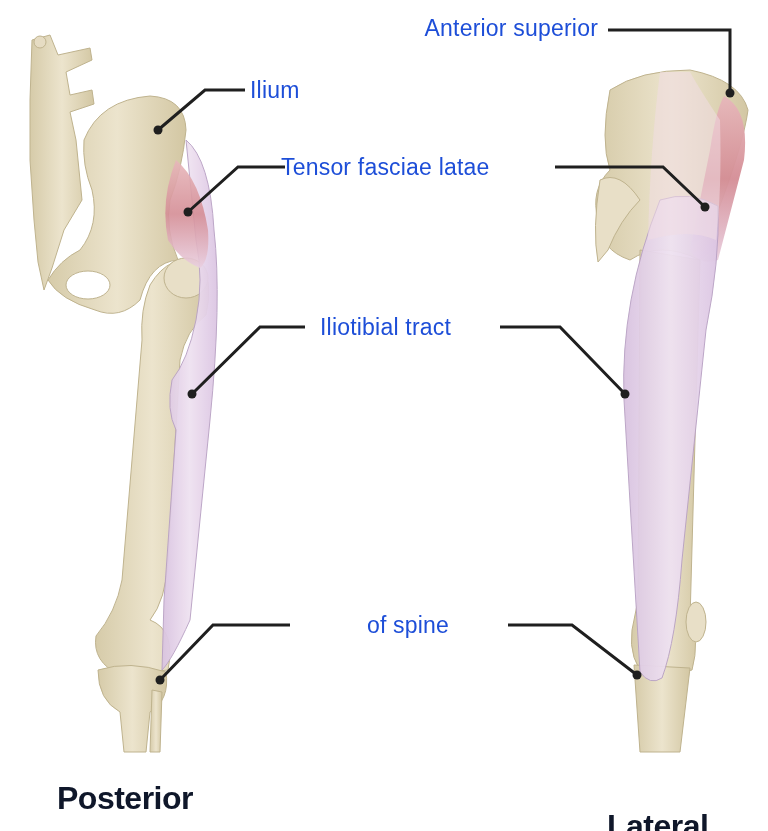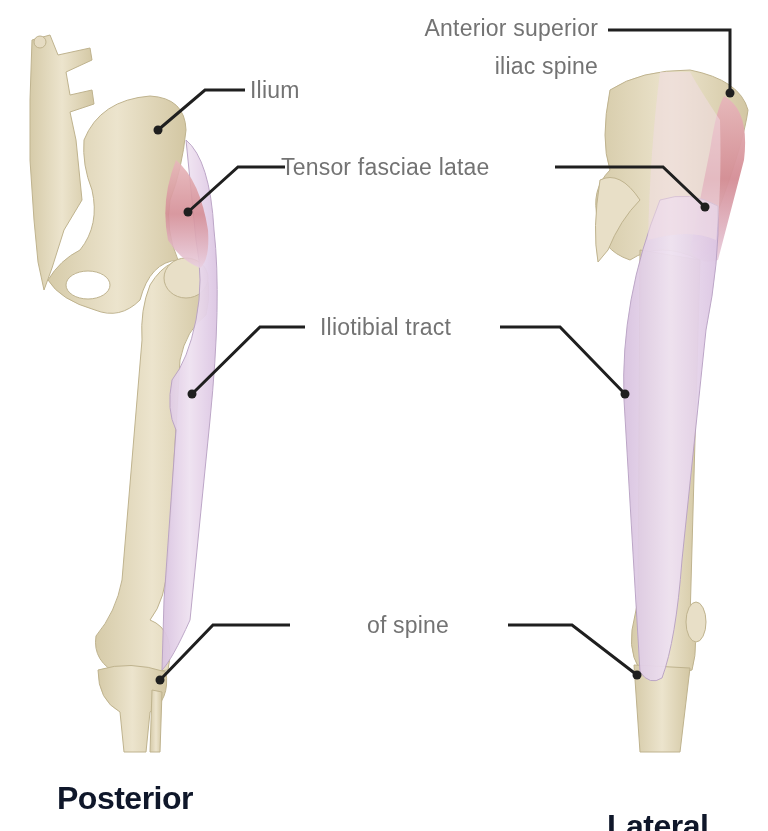--- a/index.html
+++ b/index.html
@@ -1,19 +1,19 @@
 <!DOCTYPE html>
 <html><head>
 <meta charset="utf-8">
 <style>
   html, body { margin: 0; padding: 0; background: #ffffff; }
   body { width: 768px; height: 831px; position: relative; overflow: hidden;
          font-family: "Liberation Sans", "DejaVu Sans", sans-serif; }
   #art { position: absolute; left: 0; top: 0; width: 768px; height: 831px; }
-  .label { position: absolute; color: #737373; font-size: 23px; line-height: 38px;
+  .label { position: absolute; color: #1d4ed8; font-size: 23px; line-height: 38px;
            white-space: nowrap; letter-spacing: 0.2px; }
   .label.right { text-align: right; }
   .label.center { text-align: center; }
   .view { position: absolute; font-size: 32px; font-weight: bold; color: #0f172a;
           letter-spacing: -0.5px; }
 </style>
 </head>
 <body>
 
 <svg id="art" viewBox="0 0 768 831" xmlns="http://www.w3.org/2000/svg">
@@ -88,21 +88,20 @@
     <circle cx="637" cy="675" r="4.5"></circle>
   </g>
 </svg>
 
 <div class="label" style="left:250px; top:71px;">
   <span>Ilium</span>
 </div>
 
 <div class="label right" style="left:370px; top:9px; width:228px;">
   <div>Anterior superior</div>
-  <div>iliac spine</div>
 </div>
 
 <div class="label" style="left:281px; top:148px;">
   <span>Tensor fasciae latae</span>
 </div>
 
 <div class="label" style="left:320px; top:308px;text-align:center;">
   <span>Iliotibial tract</span>
 </div>
 

